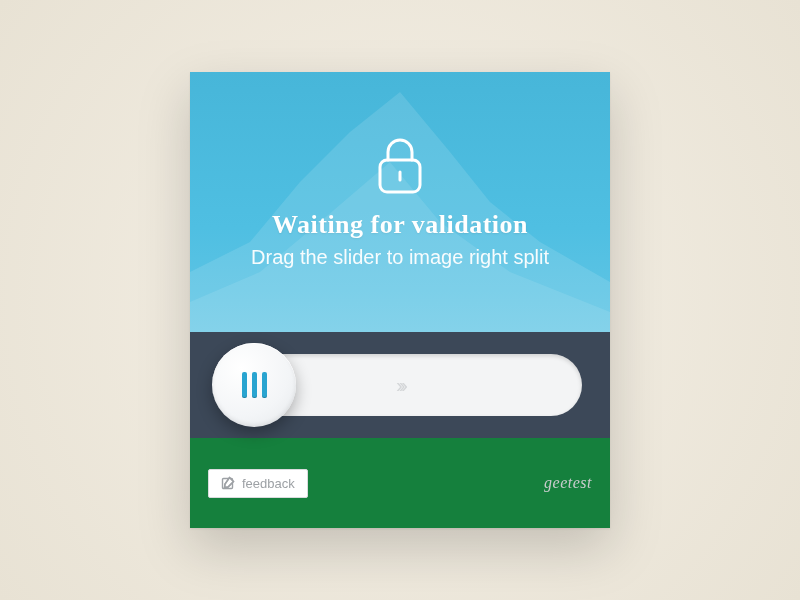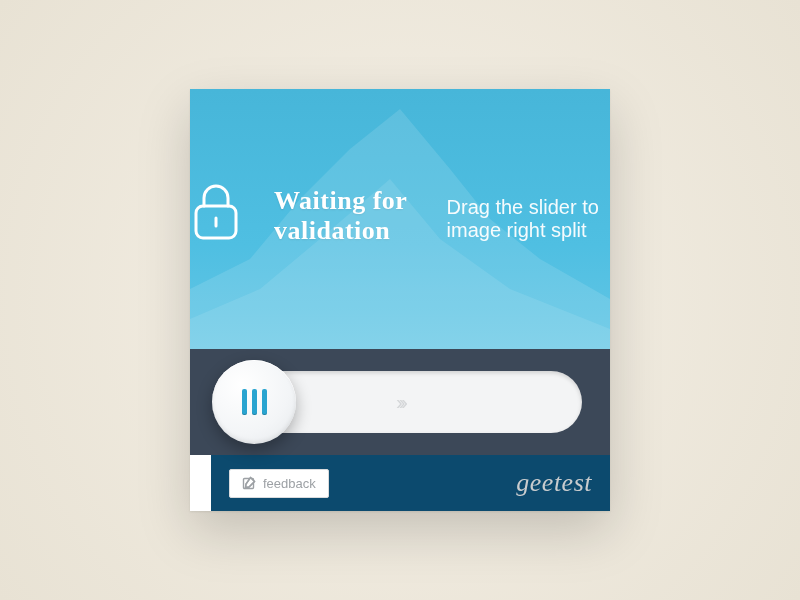--- a/index.html
+++ b/index.html
@@ -24,24 +24,23 @@
   }
 
   
   .captcha-image-area {
     position: relative;
     height: 260px;
     background: linear-gradient(180deg, #47b6d9 0%, #4fbfe2 60%, #63c6e5 100%);
     overflow: hidden;
     color: #ffffff;
     display: flex;
-    flex-direction: row;
-    align-items: center;
-    justify-content: center;
-    gap: 32px;
+    flex-direction: column;
+    align-items: center;
+    justify-content: center;
   }
   
   .mountain {
     position: absolute;
     bottom: 0;
     left: 0;
     right: 0;
     height: 100%;
     pointer-events: none;
   }
@@ -114,41 +113,40 @@
     border-radius: 2px;
     box-shadow: inset 0 -1px 0 rgba(0,0,0,0.2);
   }
 
   
   .captcha-footer {
     height: 56px;
     display: flex;
     align-items: center;
     justify-content: space-between;
-    padding: 0 18px;
-    background: #0c4a6e;
-    margin-left: 21px;
+    padding: 17px 18px;
+    background: #15803d;
   }
   .feedback-btn {
     display: inline-flex;
     align-items: center;
     gap: 7px;
     border: 1px solid #d9dbdd;
     padding: 6px 12px;
     font-size: 13px;
     color: #9da1a5;
     background: #ffffff;
     cursor: pointer;
     border-radius: 2px;
   }
   .feedback-btn svg { display:block; }
 
   .brand-logo {
     font-family: "Brush Script MT", "Segoe Script", cursive;
-    font-size: 26px;
+    font-size: 16px;
     color: #c9ccce;
     letter-spacing: 0.5px;
     font-style: italic;
     user-select: none;
   }
 </style>
 </head>
 <body>
 
 <div class="captcha-card">

